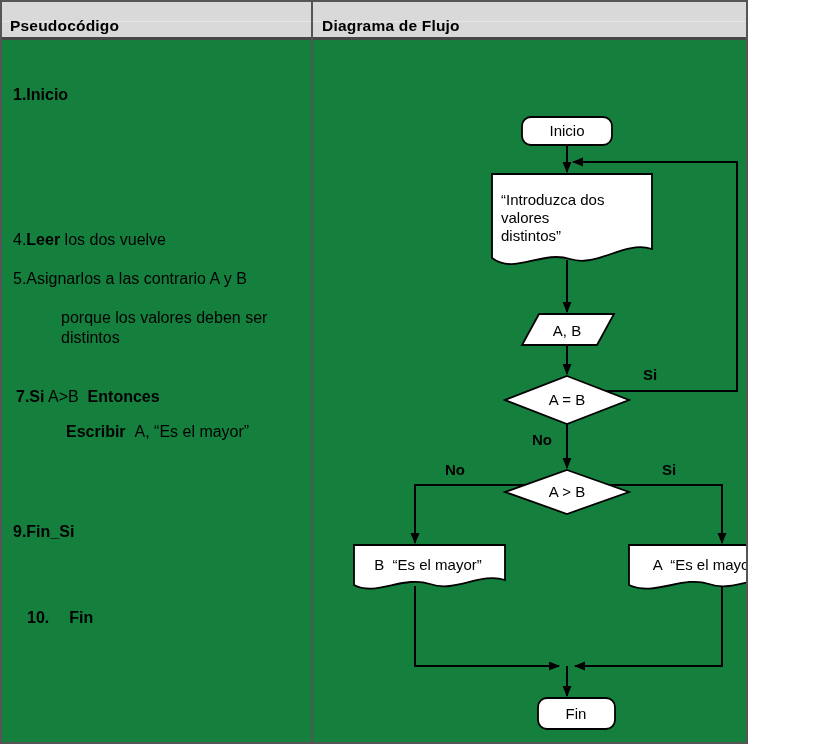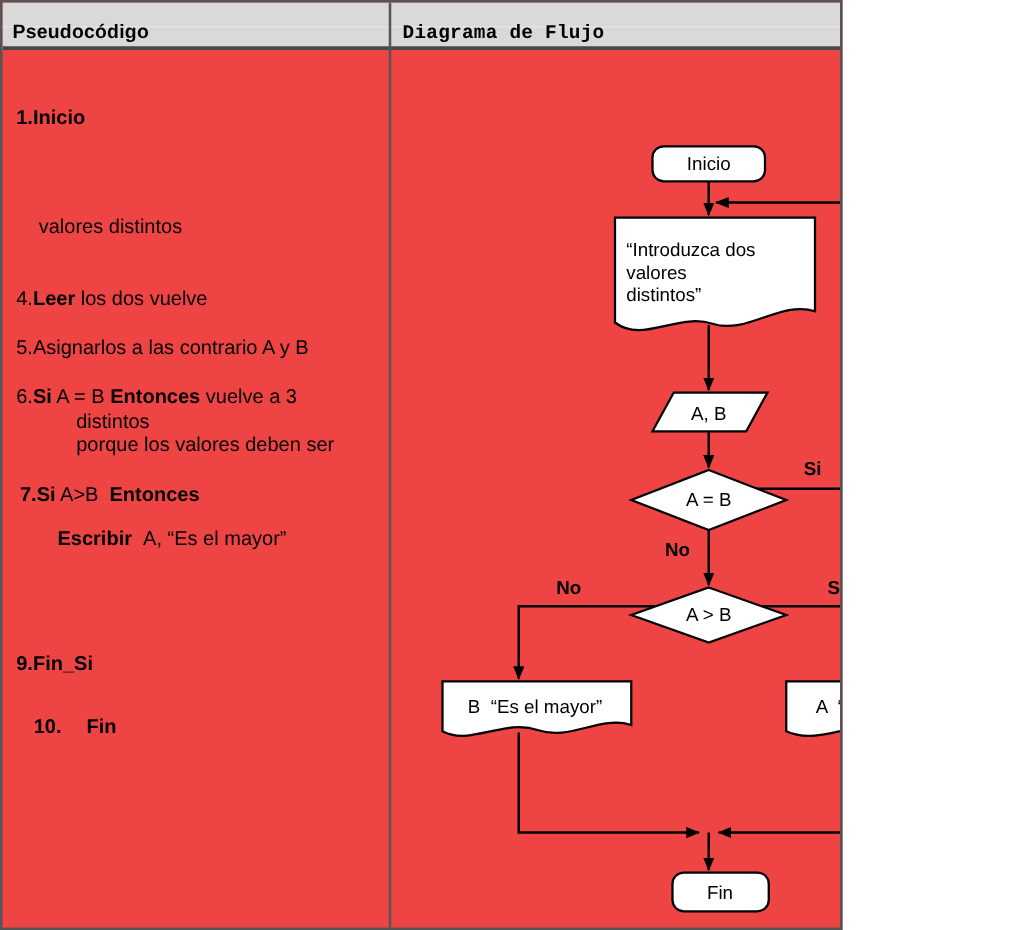--- a/index.html
+++ b/index.html
@@ -1,30 +1,30 @@
 <!DOCTYPE html>
 <html><head>
 <meta charset="utf-8">
 <style>
   html,body{margin:0;padding:0;background:#fff;}
   .page{
-    position:relative;width:674px;height:744px;background:#ef4444;
+    position:relative;width:748px;height:744px;background:#15803d;
     font-family:"Liberation Sans","DejaVu Sans",sans-serif;color:#000;
     box-sizing:border-box;border:2px solid #555;overflow:hidden;
   }
   .header-row{
     position:absolute;left:0;top:0;width:100%;height:38px;
     background:#d9d9d9;border-bottom:3px solid #474747;box-sizing:border-box;
   }
   .header-faint-line{position:absolute;left:0;top:19px;width:100%;height:1px;background:#e6e6e6;}
   .header-cell{
     position:absolute;bottom:2px;font-weight:bold;font-size:15.5px;letter-spacing:.2px;
   }
   .header-cell.left{left:8px;}
-  .header-cell.right{left:320px;font-family:Liberation Mono, monospace;}
+  .header-cell.right{left:320px;}
   .col-divider{position:absolute;left:309px;top:0;width:2px;height:744px;background:#555;}
   .pc{position:absolute;font-size:16px;line-height:19.5px;}
   .pc .ln{white-space:nowrap;}
   .ind18{padding-left:18px;}
   .ind45{padding-left:45px;}
   .ind48{padding-left:48px;}
   b{font-weight:bold;}
   svg.flow{position:absolute;left:0;top:0;}
   .shape{fill:#ffffff;stroke:#000000;stroke-width:1.8px;}
   .conn{fill:none;stroke:#000000;stroke-width:2px;}
@@ -42,51 +42,49 @@
     <div class="header-cell right">Diagrama de Flujo</div>
   </div>
   <div class="col-divider"></div>
 
   <div class="pc" style="top:83px;left:11px">
     <div class="ln"><b>1.</b><b>Inicio</b></div>
   </div>
 
 
   <div class="pc" style="top:170px;left:11px">
-    <div class="ln ind18">valores distintos</div>
   </div>
 
   <div class="pc" style="top:228px;left:11px">
     <div class="ln"><span>4.</span><b>Leer</b><span> los dos vuelve</span></div>
   </div>
 
   <div class="pc" style="top:267px;left:11px">
     <div class="ln"><span>5.</span><span>Asignarlos a las contrario A y B</span></div>
   </div>
 
   <div class="pc" style="top:306px;left:11px">
-    <div class="ln"><span>6.</span><b>Si</b><span> A = B </span><b>Entonces</b><span> vuelve a 3</span></div>
+    <div class="ln ind48">porque los valores deben ser</div>
     <div class="ln ind48">distintos</div>
-    <div class="ln ind48">porque los valores deben ser</div>
   </div>
 
   <div class="pc" style="top:385px;left:14px">
     <div class="ln"><b>7.</b><b>Si</b><span> A&gt;B &nbsp;</span><b>Entonces</b></div>
   </div>
 
-  <div class="pc" style="top:420px;left:44px">
+  <div class="pc" style="top:420px;left:64px">
     <div class="ln"><b>Escribir</b><span> &nbsp;A, “Es el mayor”</span></div>
   </div>
 
 
   <div class="pc" style="top:520px;left:11px">
     <div class="ln"><b>9.</b><b>Fin_Si</b></div>
   </div>
 
-  <div class="pc" style="top:570px;left:25px">
+  <div class="pc" style="top:606px;left:25px">
     <div class="ln"><b>10.</b><b style="padding-left:20px">Fin</b></div>
   </div>
 
   <svg class="flow" width="824" height="744" viewBox="0 0 824 744">
     <defs>
       <marker id="ah" markerUnits="userSpaceOnUse" markerWidth="13" markerHeight="11" refX="10" refY="4.5" orient="auto">
         <path d="M0,0 L11,4.5 L0,9 Z" fill="#000"></path>
       </marker>
     </defs>
 

